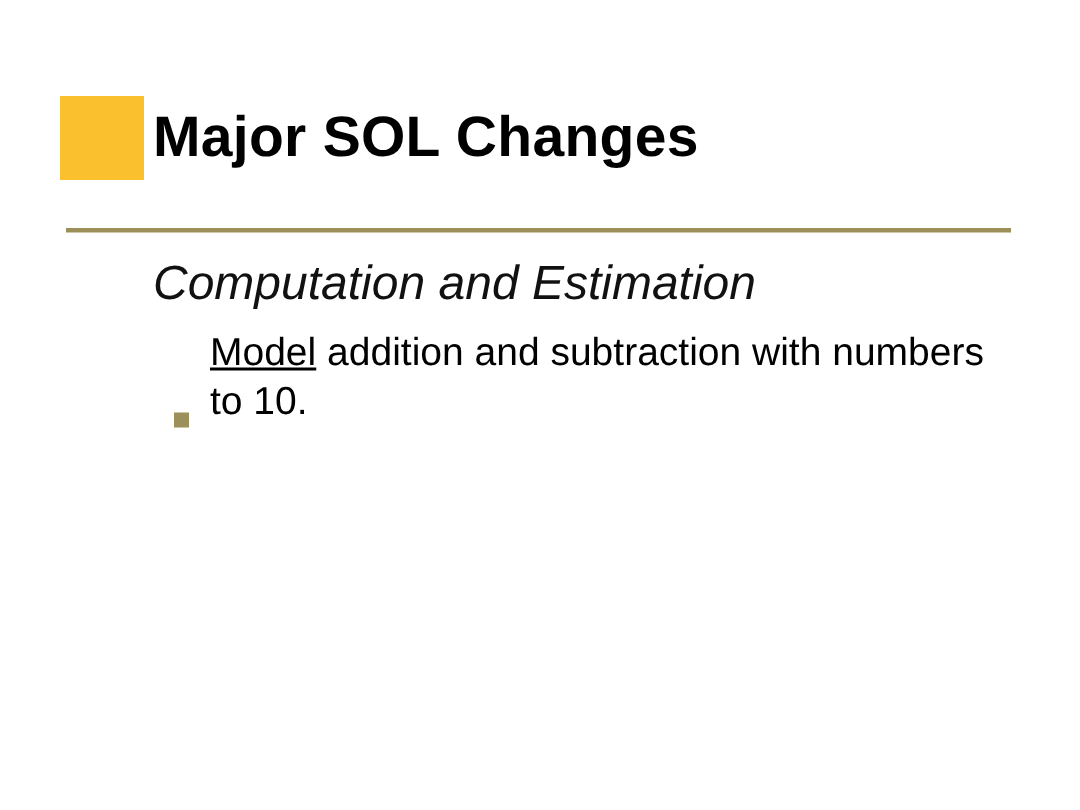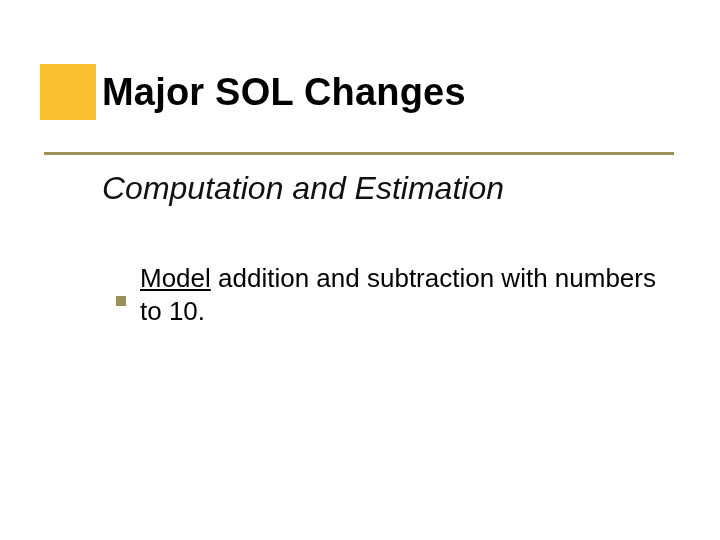--- a/index.html
+++ b/index.html
@@ -49,22 +49,21 @@
     font-size: 32px;
     font-style: italic;
     color: #111;
   }
   .bullet-row {
     position: absolute;
     top: 218px;
     left: 116px;
     right: 50px;
     display: flex;
-    align-items: center;
-    margin-top: 44px;
+    align-items: flex-end;
   }
   .bullet-icon {
     width: 10px;
     height: 10px;
     background: #9b8f5a;
     margin-top: 12px;
     margin-right: 14px;
     flex: 0 0 auto;
   }
   .bullet-text {

